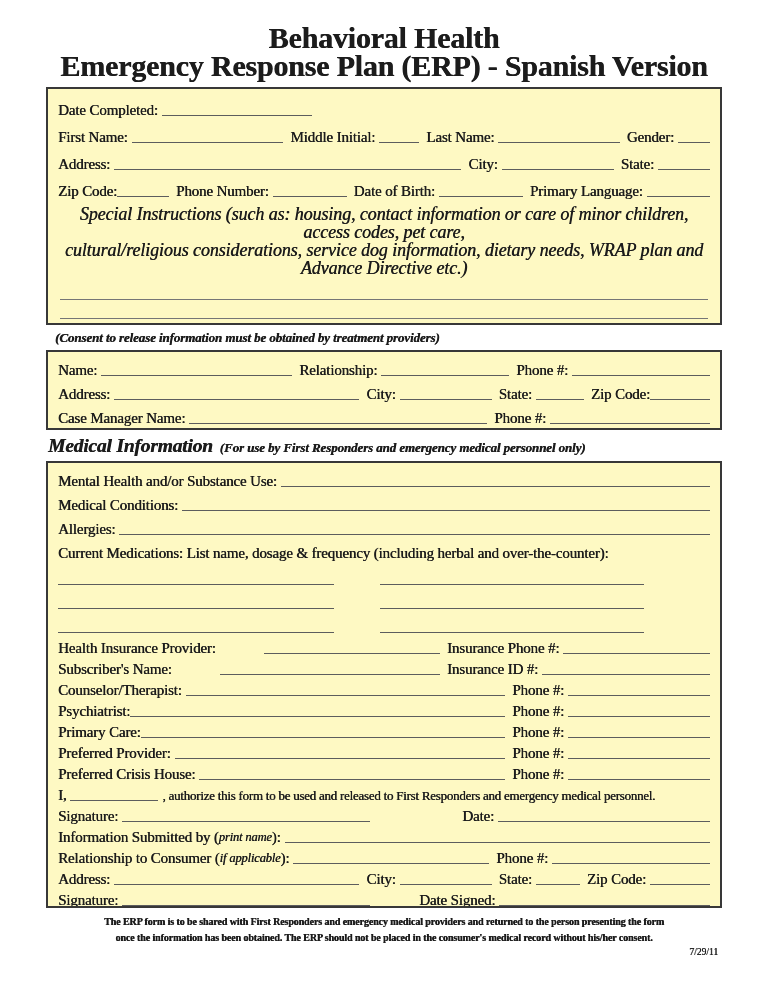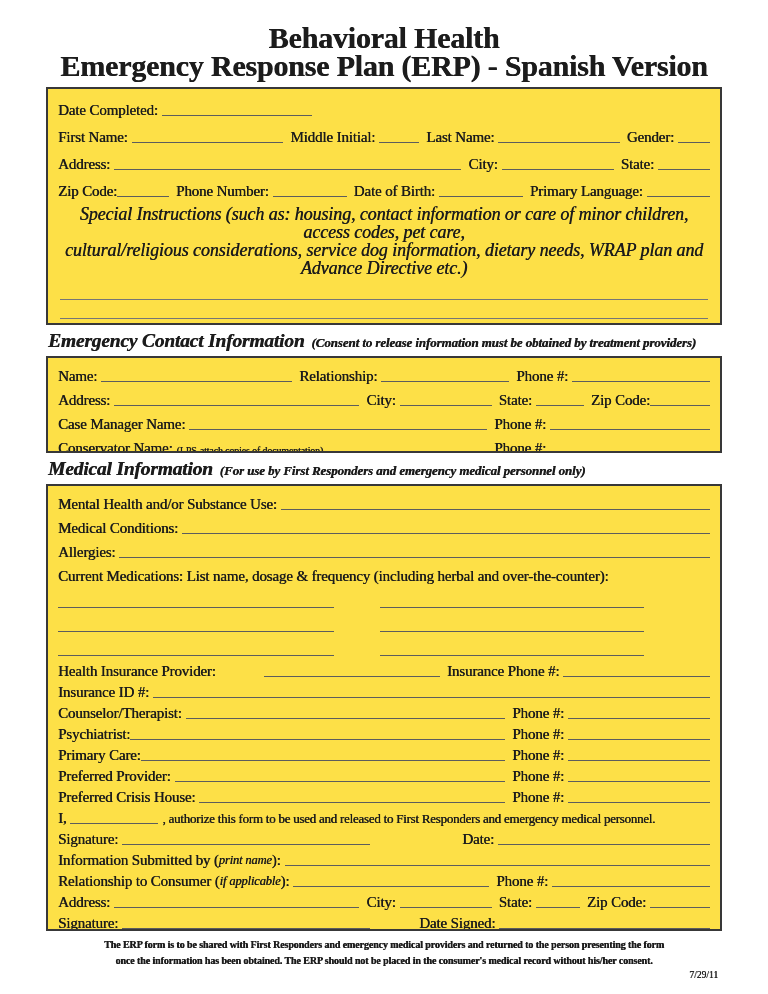--- a/index.html
+++ b/index.html
@@ -4,23 +4,23 @@
 <style>
   html,body{margin:0;padding:0;background:#ffffff;}
   body{
     width:768px;height:994px;overflow:hidden;
     font-family:"Liberation Serif","DejaVu Serif",serif;
     color:#1c1c1c;
   }
   .page{box-sizing:border-box;width:768px;height:994px;padding:24px 46px 0 46px;}
   .scan{text-shadow:0.4px 0 0 currentColor;}
   .title{text-align:center;font-weight:bold;font-size:30px;line-height:28px;letter-spacing:-0.2px;}
-  .box{box-sizing:border-box;border:2px solid #383838;padding:4px 10px 0 10px;overflow:hidden;background:#fde047;}
+  .box{box-sizing:border-box;border:2px solid #383838;padding:4px 10px 0 10px;overflow:hidden;background:#fef9c3;}
   .box1{height:238px;margin-top:7px;}
-  .box2{height:97px;}
+  .box2{height:80px;}
   .box3{height:447px;}
   .row{display:flex;align-items:flex-end;font-size:15px;letter-spacing:-0.15px;white-space:nowrap;}
   .box1 .row{height:27px;}
   .box2 .row{height:24px;}
   .box3 .row{height:21px;}
   .box3 .row.rtall{height:24px;}
   .lbl{line-height:19px;white-space:nowrap;}
   .row > .lbl:not(:first-child){margin-left:7px;}
   .ul{border-bottom:1.5px solid #5d5d5d;margin:0 0 4px 4px;height:0;}
   .fx{flex:1 1 auto;}
@@ -90,21 +90,20 @@
       <div class="blank"></div>
       <div class="blank"></div>
       <div class="blank"></div>
       <div class="blank"></div>
       <div class="blank"></div>
 
     </div>
   </div>
 
   <div class="sechead">
-    <span class="sh">Emergency Contact Information</span>
     <span class="shn">(Consent to release information must be obtained by treatment providers)</span>
   </div>
 
   <div class="box box2">
     <div class="row">
       <span class="lbl">Name:</span>
       <span class="ul fx"></span>
       <span class="lbl">Relationship:</span>
       <span class="ul" style="width:128px"></span>
       <span class="lbl">Phone #:</span>
@@ -175,20 +174,24 @@
     </div>
     <div class="row">
       <span class="grp" style="width:382px">
         <span class="lbl">Health Insurance Provider:</span>
         <span class="ul fx"></span>
       </span>
       <span class="lbl">Insurance Phone #:</span>
       <span class="ul fx"></span>
     </div>
     <div class="row">
+      <span class="grp" style="width:382px">
+        <span class="lbl">Subscriber's Name:</span>
+        <span class="ul fx"></span>
+      </span>
       <span class="lbl">Insurance ID #:</span>
       <span class="ul fx"></span>
     </div>
     <div class="row">
       <span class="lbl">Counselor/Therapist:</span>
       <span class="ul fx"></span>
       <span class="lbl">Phone #:</span>
       <span class="ul" style="width:142px"></span>
     </div>
     <div class="row">

